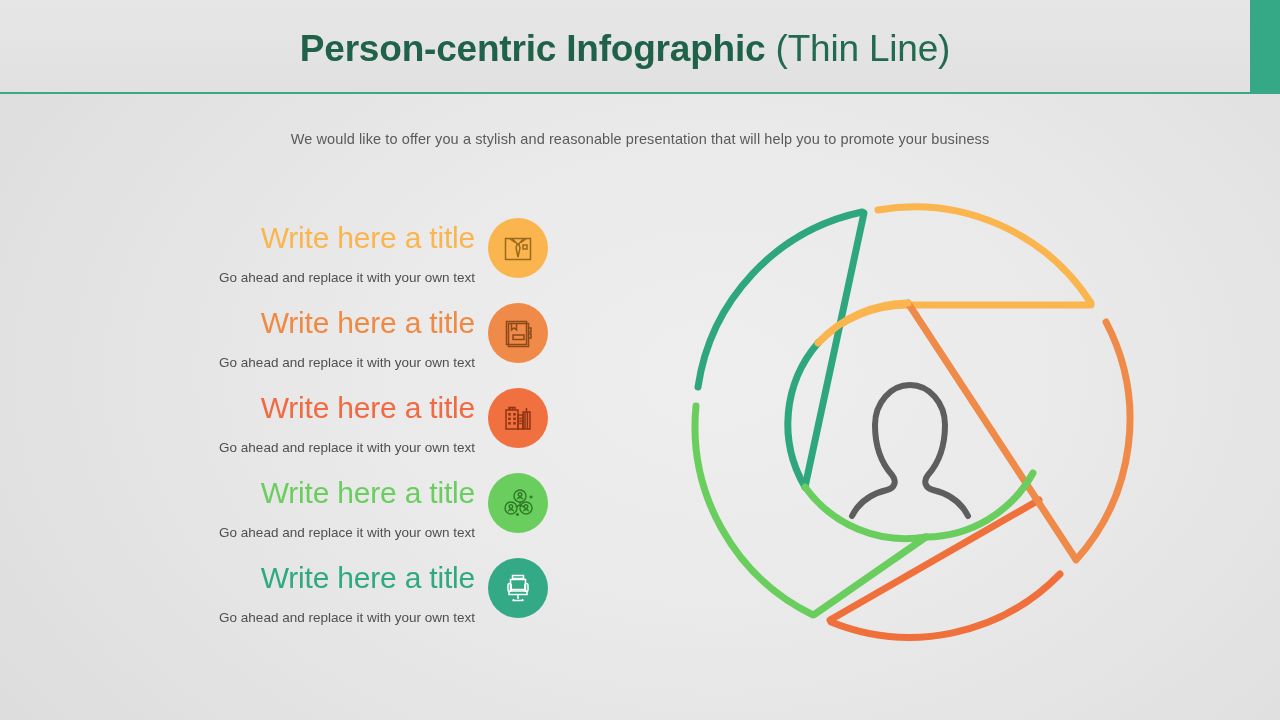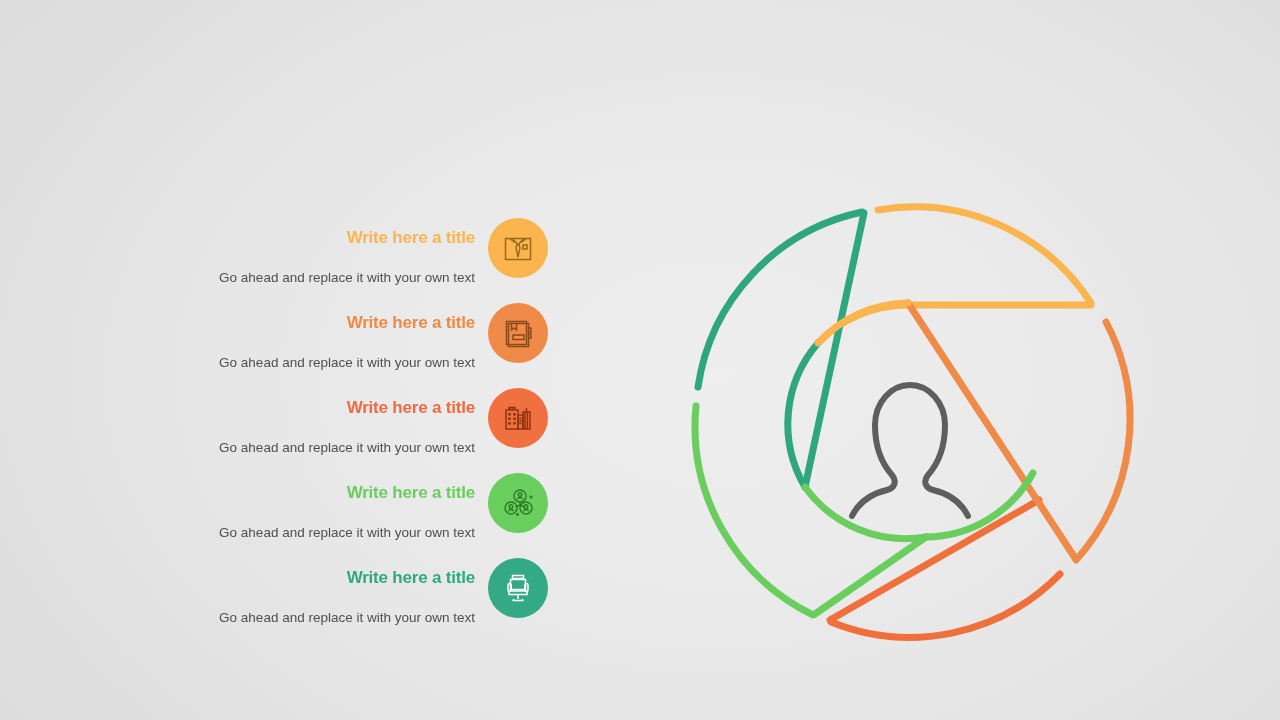--- a/index.html
+++ b/index.html
@@ -87,22 +87,22 @@
     height: 85px;
   }
   .li-text {
     position: absolute;
     left: 0;
     top: 6px;
     width: 300px;
     text-align: right;
   }
   .li-title {
-    font-size: 17px;
-    font-weight: bold;
+    font-size: 30px;
+    font-weight: normal;
     line-height: 28px;
     letter-spacing: -0.2px;
     white-space: nowrap;
   }
   .li-desc {
     margin-top: 17px;
     font-size: 13.5px;
     color: #4f4f4f;
     line-height: 17px;
     white-space: nowrap;
@@ -128,21 +128,29 @@
     width: 476px;
     height: 476px;
   }
   .aperture svg { display: block; }
 </style>
 </head>
 <body>
 
 <div class="slide">
 
-
+  <div class="header">
+    <div class="header-accent"></div>
+    <div class="header-rule"></div>
+    <div class="slide-title">
+      <span class="t-strong">Person-centric Infographic </span><span class="t-light">(Thin Line)</span>
+    </div>
+  </div>
+
+  <div class="subtitle">We would like to offer you a stylish and reasonable presentation that will help you to promote your business</div>
 
   <div class="list">
 
     <div class="list-item">
       <div class="li-text">
         <div class="li-title" style="color:#fbb54e">Write here a title</div>
         <div class="li-desc">Go ahead and replace it with your own text</div>
       </div>
       <div class="li-badge" style="background:#fbb54e">
         <span>

